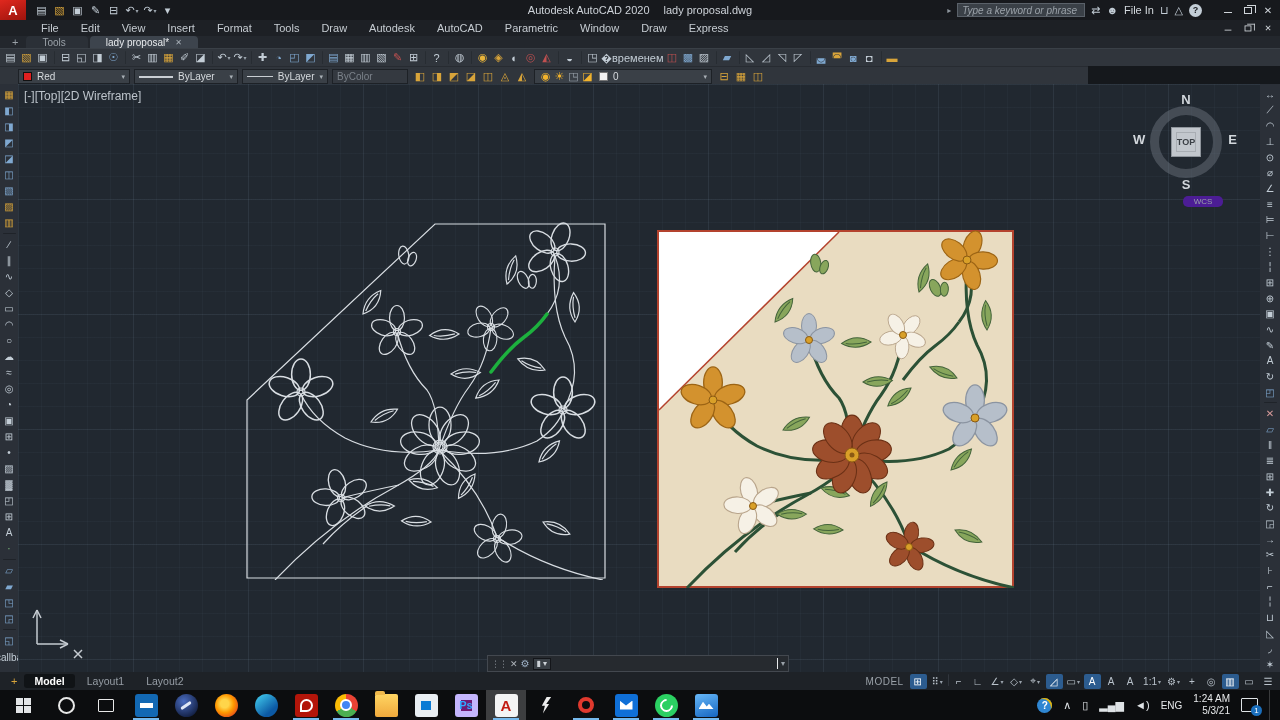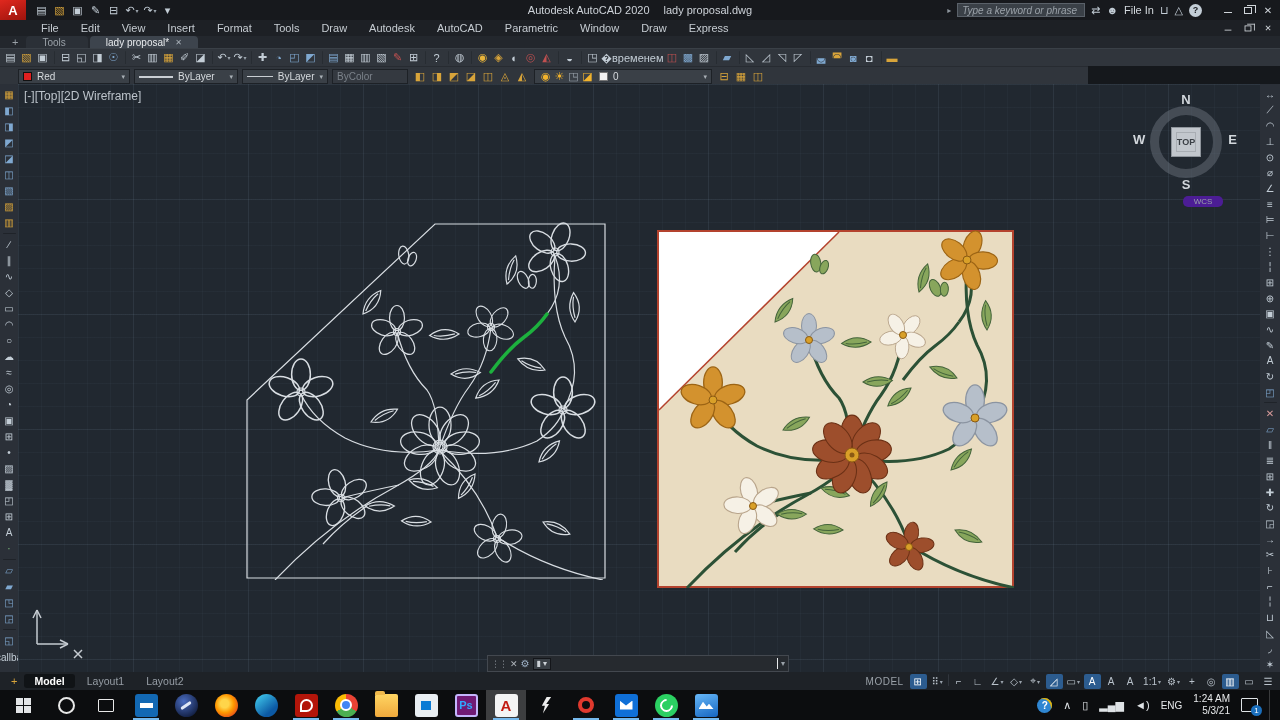--- a/index.html
+++ b/index.html
@@ -132,21 +132,21 @@
   .tslot.firefox .ic{border-radius:50%;background:radial-gradient(circle at 42% 42%,#ffd54a 0 22%,#ff9800 48%,#e64a19 80%);}
   .tslot.edge .ic{border-radius:50%;background:linear-gradient(140deg,#45d3f2,#0c59a4 72%);}
   .tslot.acrobat .ic{background:#b3150a;}
   .tslot.acrobat .ic::after{content:"";width:9px;height:9px;border:2.5px solid #fff;border-radius:50% 50% 50% 0;}
   .tslot.chrome .ic{border-radius:50%;background:conic-gradient(#ea4335 0 120deg,#4caf50 0 240deg,#fbbc05 0 360deg);}
   .tslot.chrome .ic::after{content:"";width:8px;height:8px;background:#4285f4;border:2px solid #fff;border-radius:50%;}
   .tslot.folder .ic{background:linear-gradient(#ffd563,#f0a93c);border-radius:2px;}
   .tslot.folder .ic::before{content:"";position:absolute;left:0;top:-3px;width:10px;height:4px;background:#f0b94c;border-radius:2px 2px 0 0;}
   .tslot.store .ic{background:#e9eef2;}
   .tslot.store .ic::after{content:"";width:10px;height:9px;background:#0b7bd4;}
-  .tslot.ps .ic{background:#701a75;border:2px solid #c4b5fd;color:#31a8ff;font-size:11px;}
+  .tslot.ps .ic{background:#701a75;border:6px solid #c4b5fd;color:#31a8ff;font-size:11px;}
   .tslot.acad .ic{background:#f4f4f4;color:#c21b12;font-size:15px;}
   .tslot.lightning .ic::after{content:"";width:11px;height:17px;background:#ededed;clip-path:polygon(58% 0,100% 0,52% 44%,78% 44%,22% 100%,40% 54%,12% 54%);}
   .tslot.opera .ic{width:16px;height:16px;border:4px solid #e0392e;border-radius:50%;}
   .tslot.mail .ic{background:#0f6fd7;}
   .tslot.mail .ic::after{content:"";width:13px;height:9px;background:#fff;clip-path:polygon(0 0,100% 0,100% 100%,0 100%,0 0,50% 55%,100% 0,0 0);}
   .tslot.whatsapp .ic{background:#2bd062;border-radius:50%;}
   .tslot.whatsapp .ic::after{content:"";width:9px;height:9px;border:2.5px solid #fff;border-right-color:transparent;border-radius:50%;transform:rotate(-45deg);}
   .tslot.photos .ic{background:linear-gradient(160deg,#67b7f7,#1565c0);}
   .tslot.photos .ic::after{content:"";width:15px;height:8px;background:#fff;clip-path:polygon(0 100%,30% 10%,55% 70%,70% 35%,100% 100%);}
   .tray{margin-left:auto;display:flex;align-items:center;gap:11px;padding-right:6px;}

